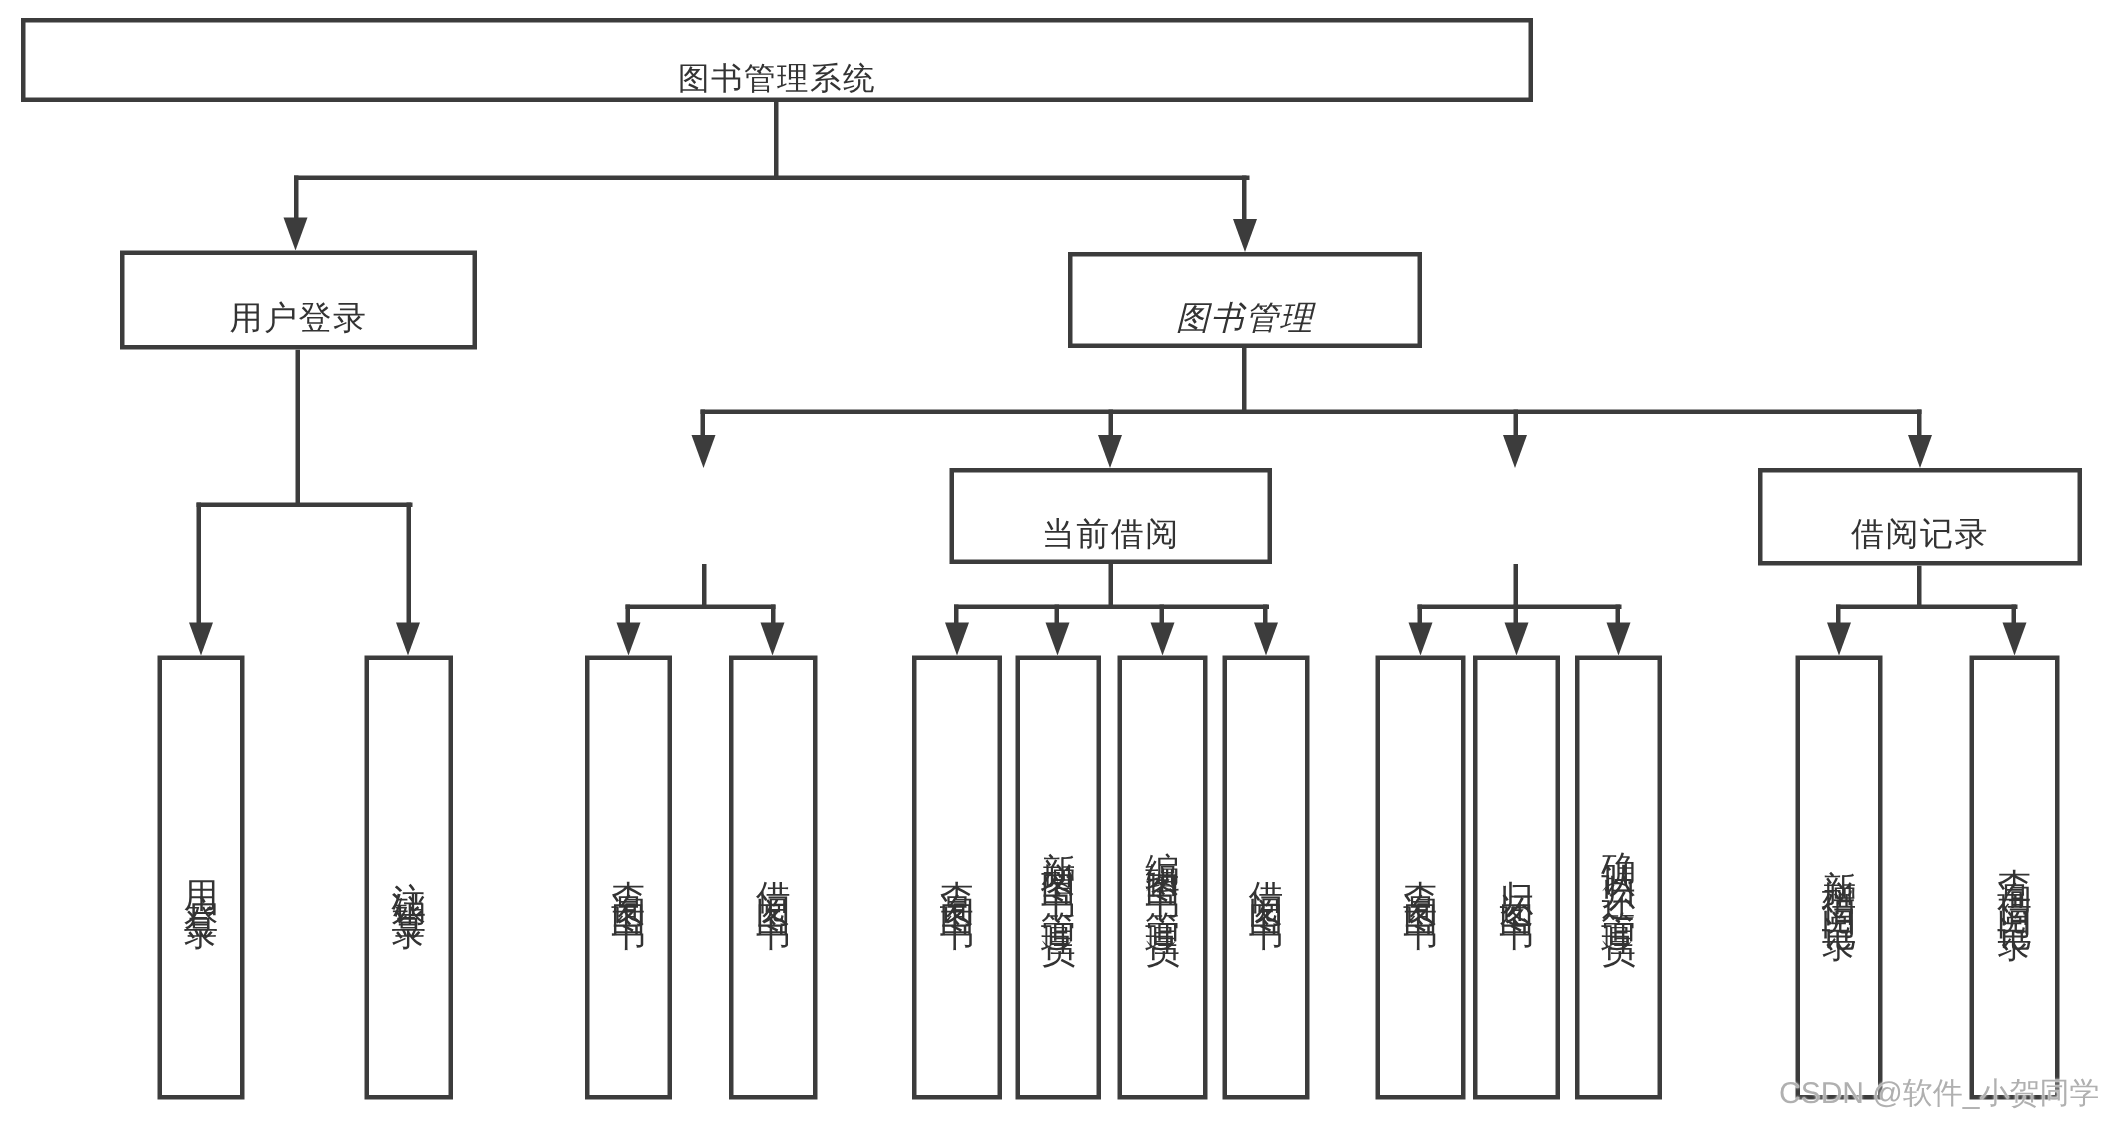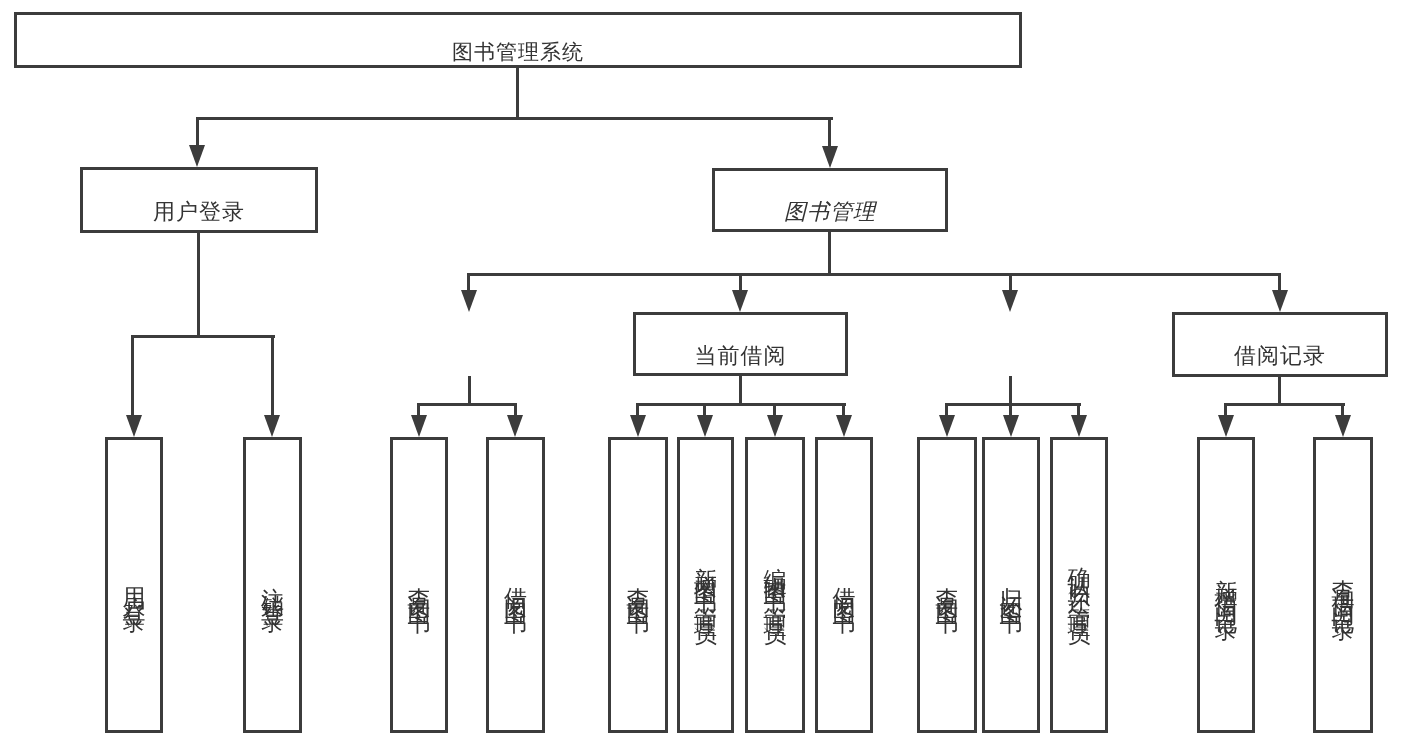--- a/index.html
+++ b/index.html
@@ -168,14 +168,15 @@
     <span class="vtext">确认归还（管理员）</span>
   </div>
 
   <div class="box" style="left:1197px; top:437px; width:58px; height:296px;">
     <span class="vtext">新增借阅记录</span>
   </div>
   <div class="box" style="left:1313px; top:437px; width:60px; height:296px;">
     <span class="vtext">查询借阅记录</span>
   </div>
 
+  <div class="watermark">CSDN @软件_小贺同学</div>
 
 </div>
 
 </body></html>

